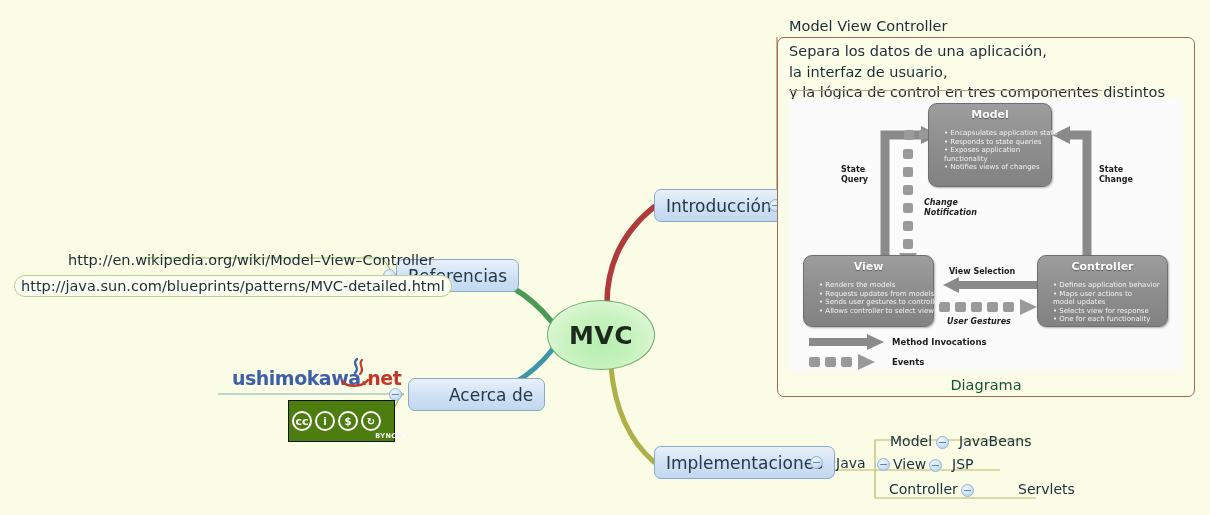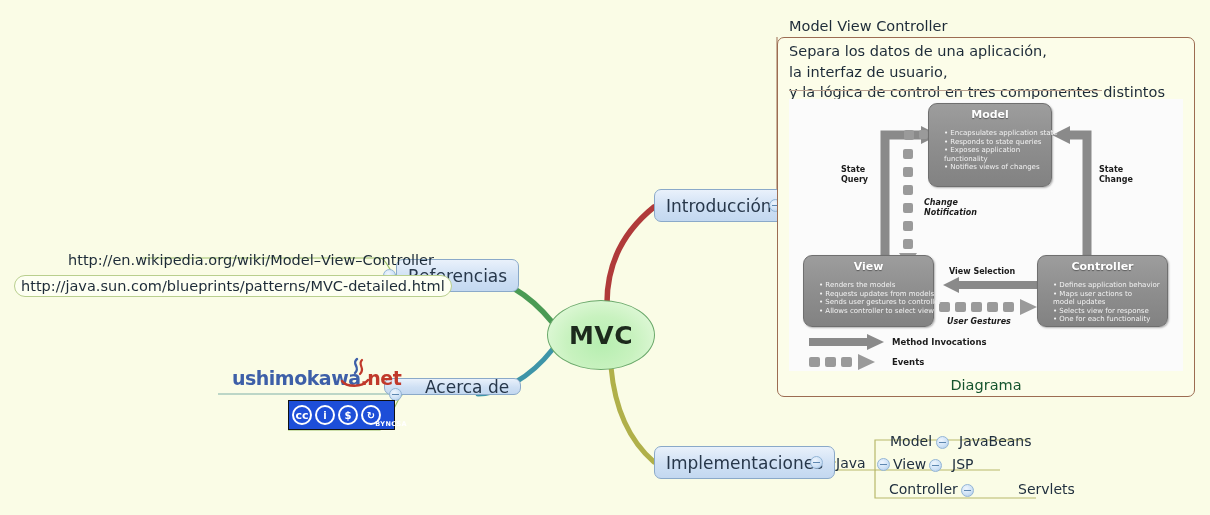--- a/index.html
+++ b/index.html
@@ -35,21 +35,21 @@
     border-radius:7px;
     box-sizing:border-box;
     display:flex;align-items:center;justify-content:center;
     color:#27374a;
     font-size:17px;
     white-space:nowrap;
     padding:0 11px;
   }
   #node-introduccion{left:654px;top:189px;height:33px;}
   #node-referencias{left:396px;top:259px;height:33px;}
-  #node-acercade{left:384px;top:378px;height:17px;padding-left:40px;}
+  #node-acercade{left:408px;top:378px;height:33px;padding-left:40px;}
   #node-implementaciones{left:654px;top:446px;height:33px;}
 
   
   .marker{
     position:absolute;width:13px;height:13px;border-radius:50%;
     background:radial-gradient(circle at 38% 32%, #eef5fd 0%, #cfe2f6 55%, #a8c6e6 100%);
     border:1px solid #93b5d6;box-sizing:border-box;
   }
   .marker::after{
     content:"";position:absolute;left:2px;top:5px;width:7px;height:1px;background:#5d87b0;
@@ -136,22 +136,22 @@
   }
   #logo-text{
     position:absolute;left:0;top:5px;font-size:19px;font-weight:bold;
     font-family:"DejaVu Sans", sans-serif;letter-spacing:-.5px;white-space:nowrap;
   }
   #logo-text .a{color:#3d5fa8;}
   #logo-text .b{color:#c0392b;}
 
   
   #ccbadge{
-    position:absolute;left:288px;top:400px;width:107px;height:30px;
-    background:#1d4ed8;border:1px solid #111;box-sizing:border-box;
+    position:absolute;left:288px;top:400px;width:107px;height:42px;
+    background:#4d7c0f;border:1px solid #111;box-sizing:border-box;
     display:flex;align-items:center;
   }
   .cc-circle{
     width:20px;height:20px;border-radius:50%;
     border:2px solid #fff;box-sizing:border-box;
     display:flex;align-items:center;justify-content:center;
     color:#fff;font-weight:bold;font-size:11px;
     margin-left:3px;flex:none;
     font-family:"DejaVu Sans", sans-serif;
   }

